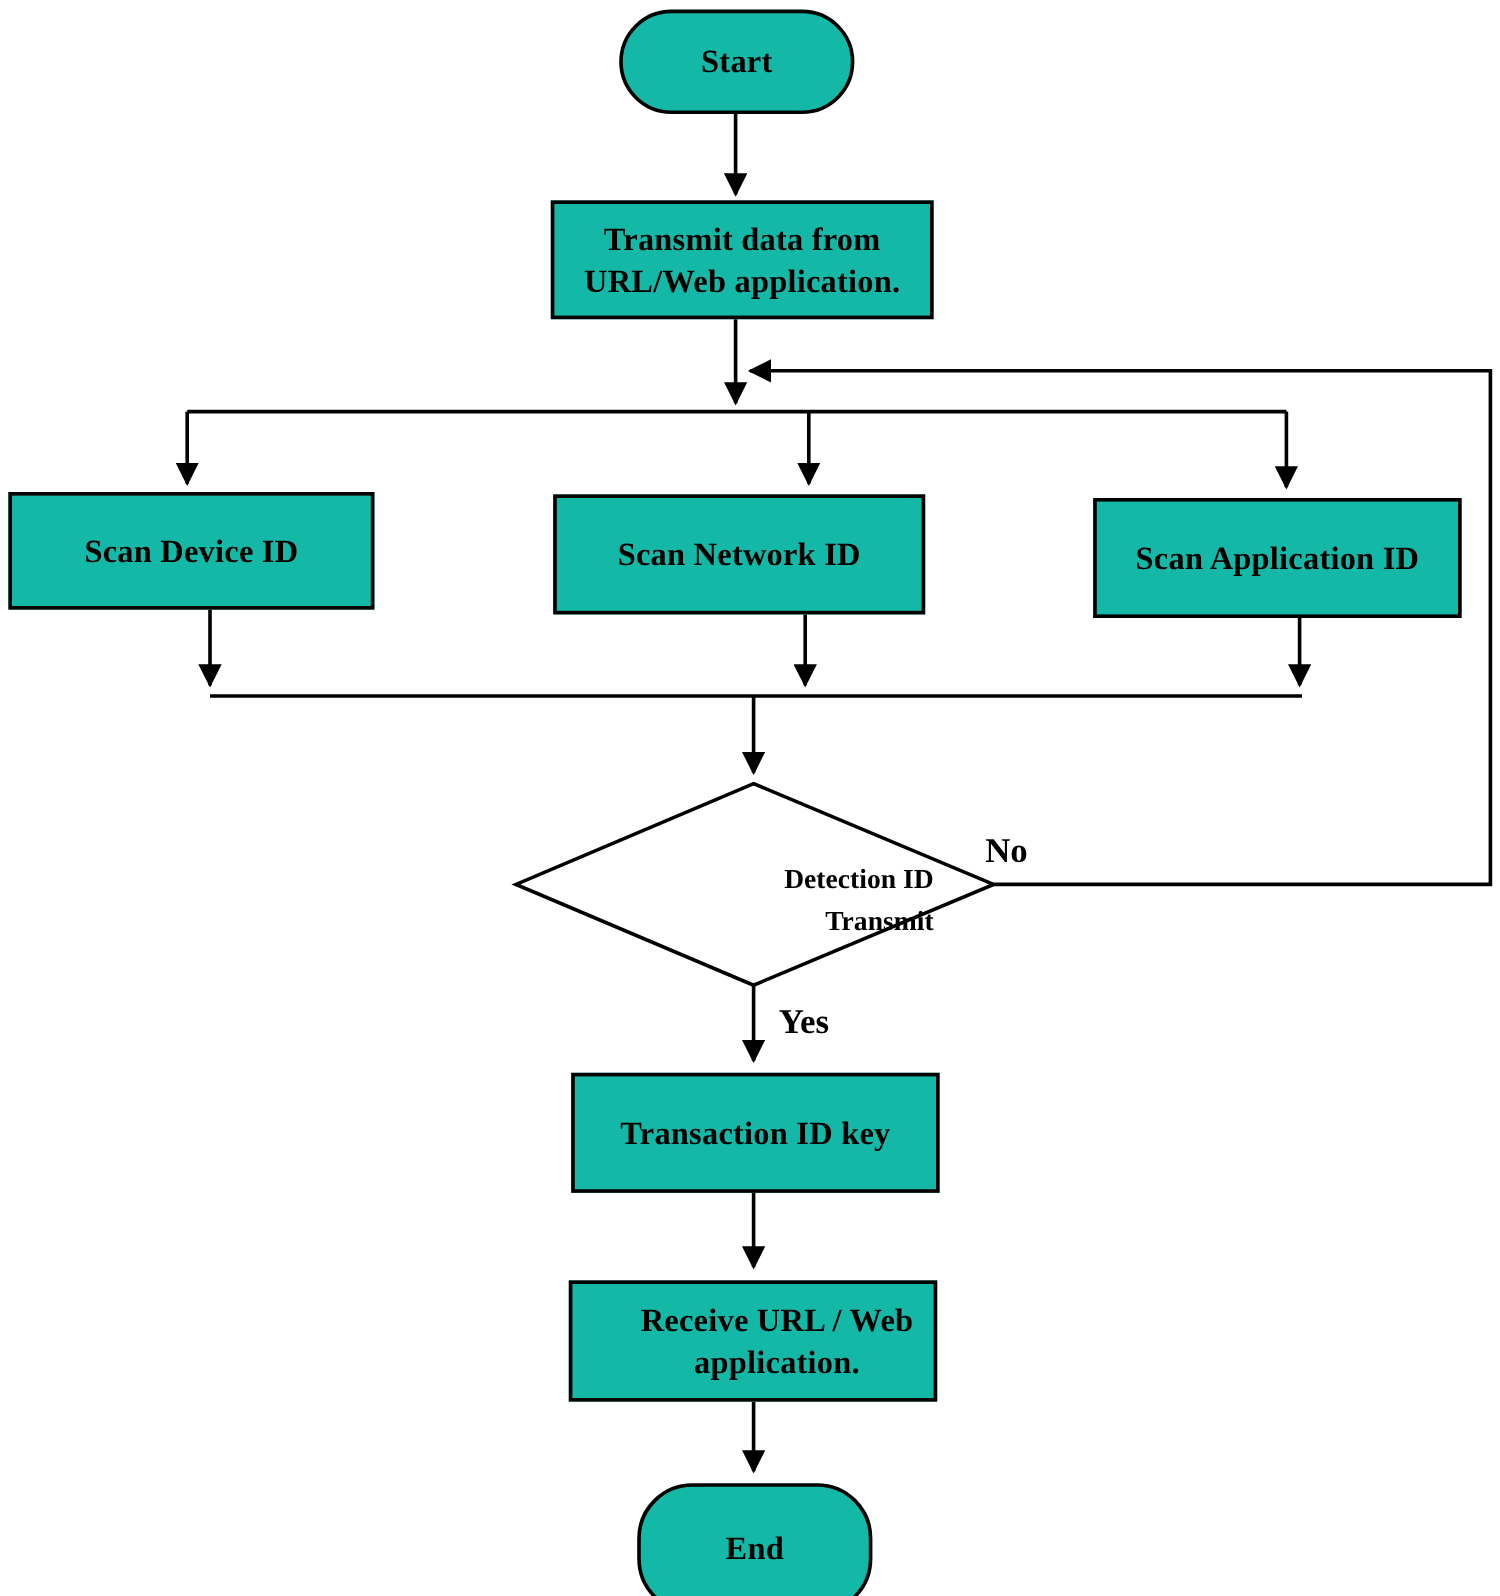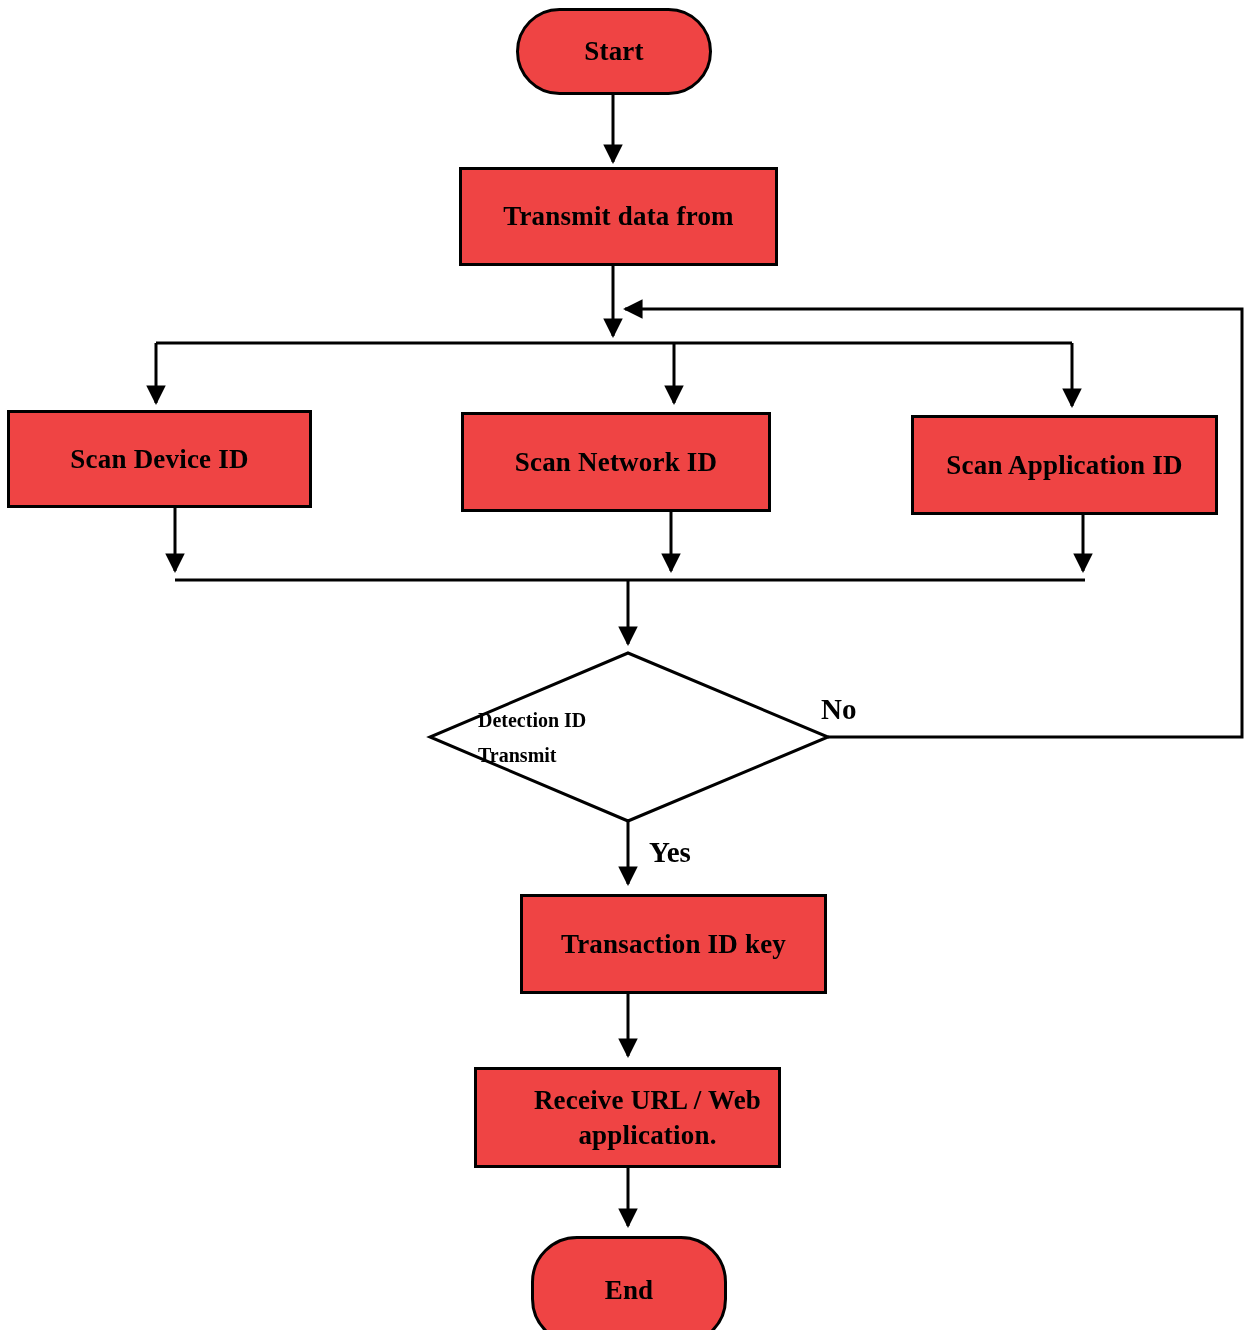--- a/index.html
+++ b/index.html
@@ -9,43 +9,44 @@
     height:1330px;
     background:#ffffff;
     font-family:"Liberation Serif","DejaVu Serif",serif;
     color:#000000;
     overflow:hidden;
   }
   .edge-layer{position:absolute;left:0;top:0;width:1250px;height:1330px;}
   .node{
     position:absolute;
     box-sizing:border-box;
-    background:#ef4444;
+    background:#14b8a6;
     border:3px solid #000000;
     display:flex;
     flex-direction:column;
     align-items:center;
     justify-content:center;
     text-align:center;
     font-weight:700;
     font-size:27px;
     line-height:35px;
     letter-spacing:0.2px;
   }
   .terminator{border-radius:46px;}
   .decision-label{
     position:absolute;
     display:flex;
     flex-direction:column;
-    align-items:flex-start;
+    align-items:flex-end;
     justify-content:center;
     text-align:center;
     font-weight:700;
-    font-size:20px;
+    font-size:23px;
     line-height:35px;
+    margin-top:12px;
   }
   .edge-label{
     position:absolute;
     font-weight:700;
     font-size:29px;
     line-height:30px;
   }
 </style>
 </head>
 <body>
@@ -88,20 +89,21 @@
       <line x1="628" y1="1168" x2="628" y2="1226" marker-end="url(#arrowhead)"></line>
     </g>
   </svg>
 
   <div class="node terminator" style="left:516px;top:8px;width:196px;height:87px;">
     <span>Start</span>
   </div>
 
   <div class="node" style="left:459px;top:167px;width:319px;height:99px;text-align:right;">
     <span>Transmit data from</span>
+    <span>URL/Web application.</span>
   </div>
 
   <div class="node" style="left:7px;top:410px;width:305px;height:98px;">
     <span>Scan Device ID</span>
   </div>
 
   <div class="node" style="left:461px;top:412px;width:310px;height:100px;">
     <span>Scan Network ID</span>
   </div>
 
@@ -115,21 +117,21 @@
   </div>
 
   <div class="edge-label" style="left:821px;top:694px;">
     <span>No</span>
   </div>
 
   <div class="edge-label" style="left:649px;top:837px;text-align:center;">
     <span>Yes</span>
   </div>
 
-  <div class="node" style="left:476px;top:894px;width:307px;height:100px;margin-left:44px;">
+  <div class="node" style="left:476px;top:894px;width:307px;height:100px;">
     <span>Transaction ID key</span>
   </div>
 
   <div class="node" style="left:474px;top:1067px;width:307px;height:101px;padding-left:40px;">
     <span>Receive URL / Web</span>
     <span>application.</span>
   </div>
 
   <div class="node terminator" style="left:531px;top:1236px;width:196px;height:109px;">
     <span>End</span>

